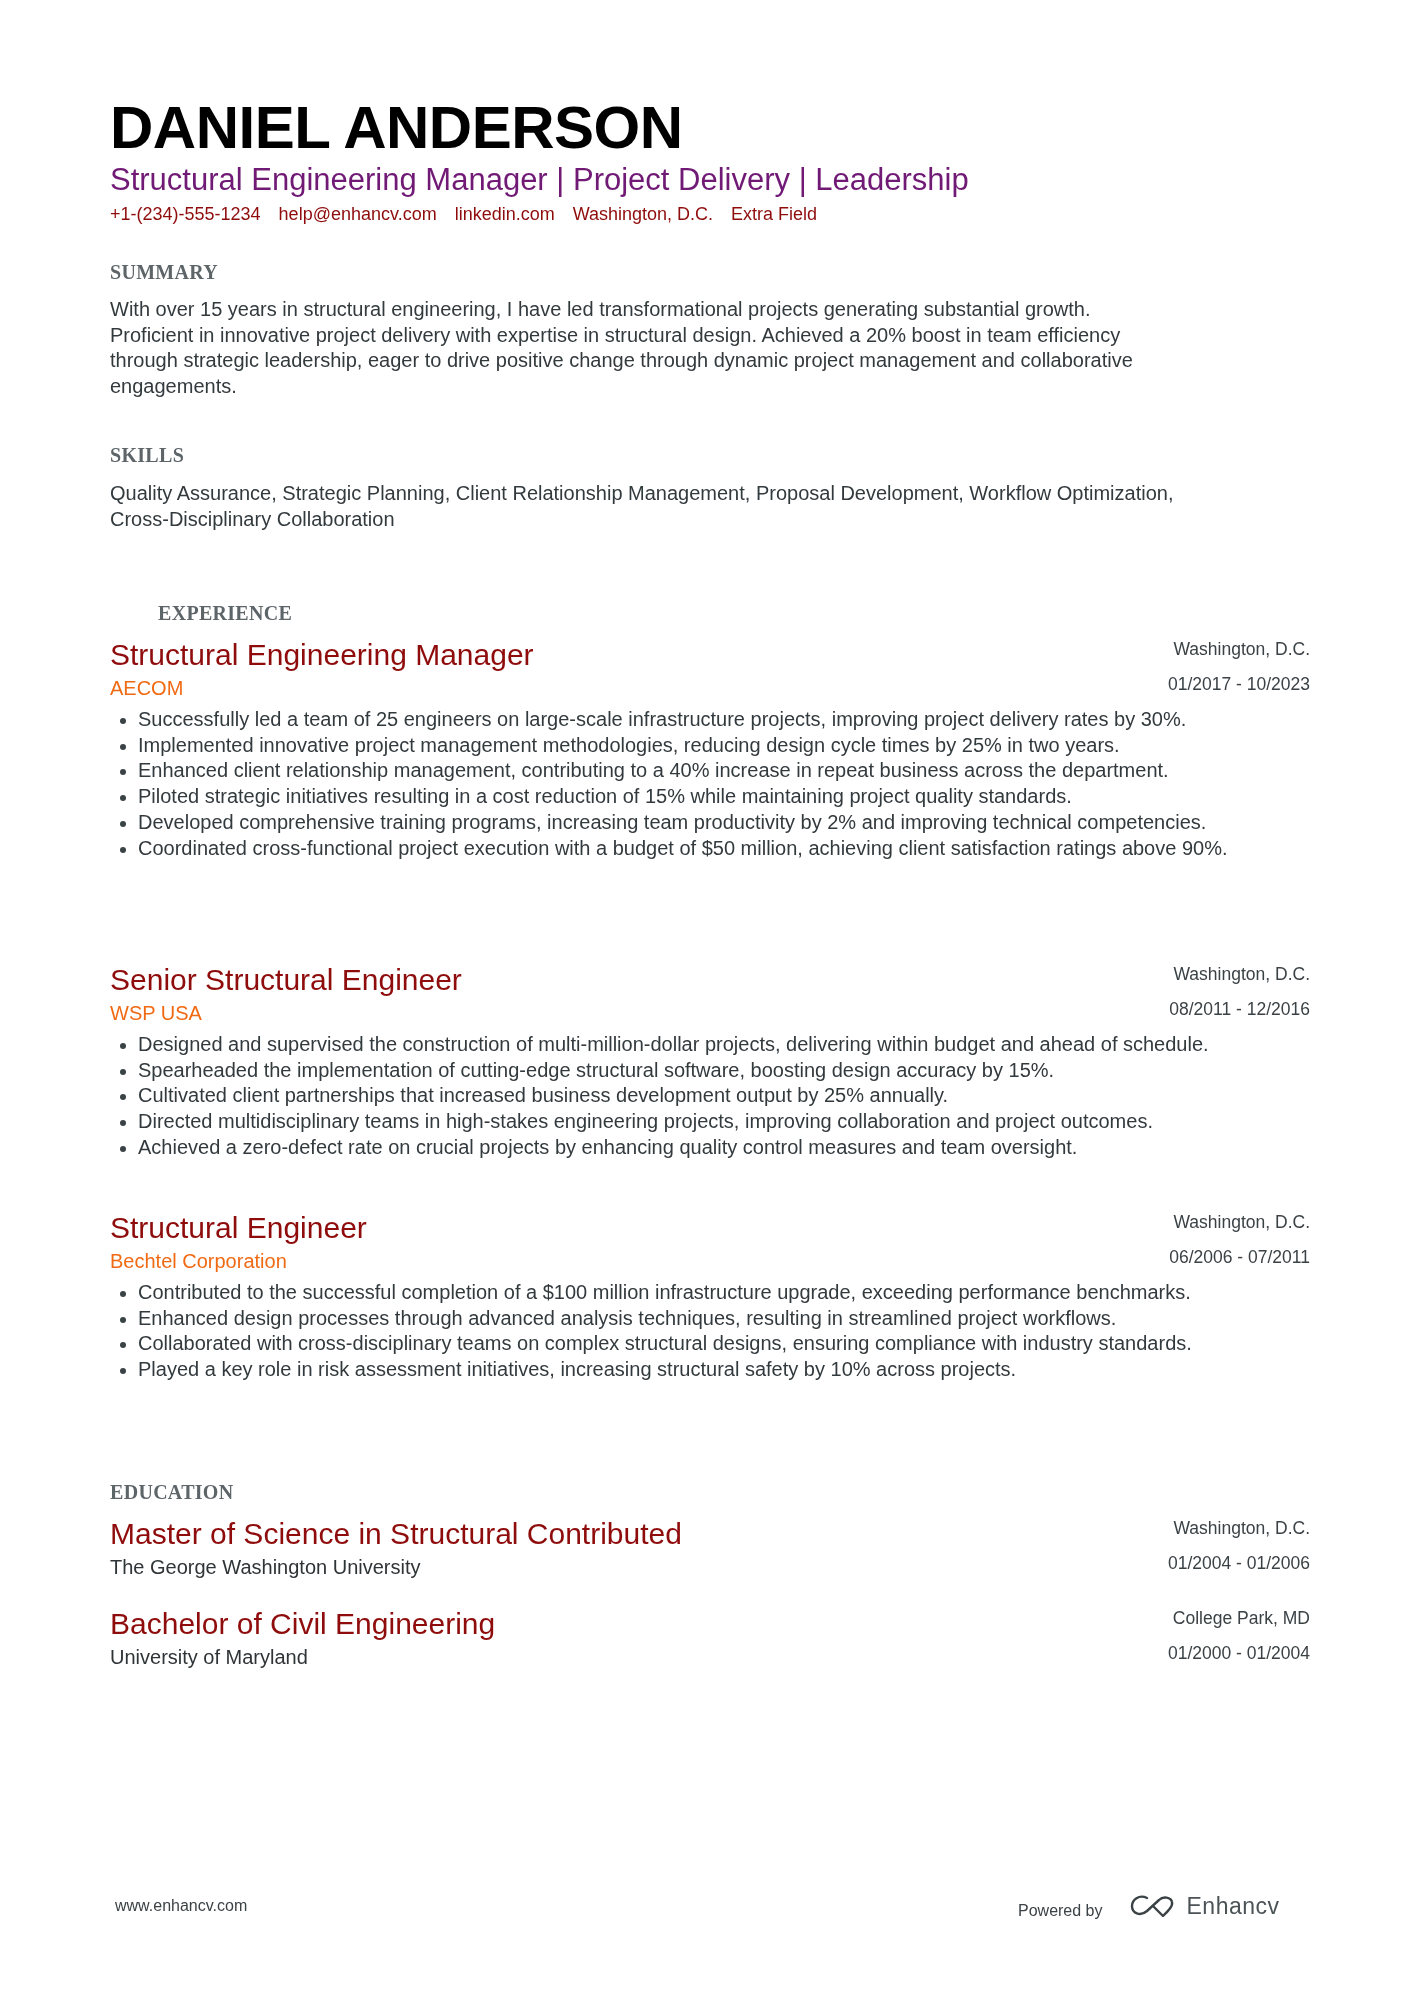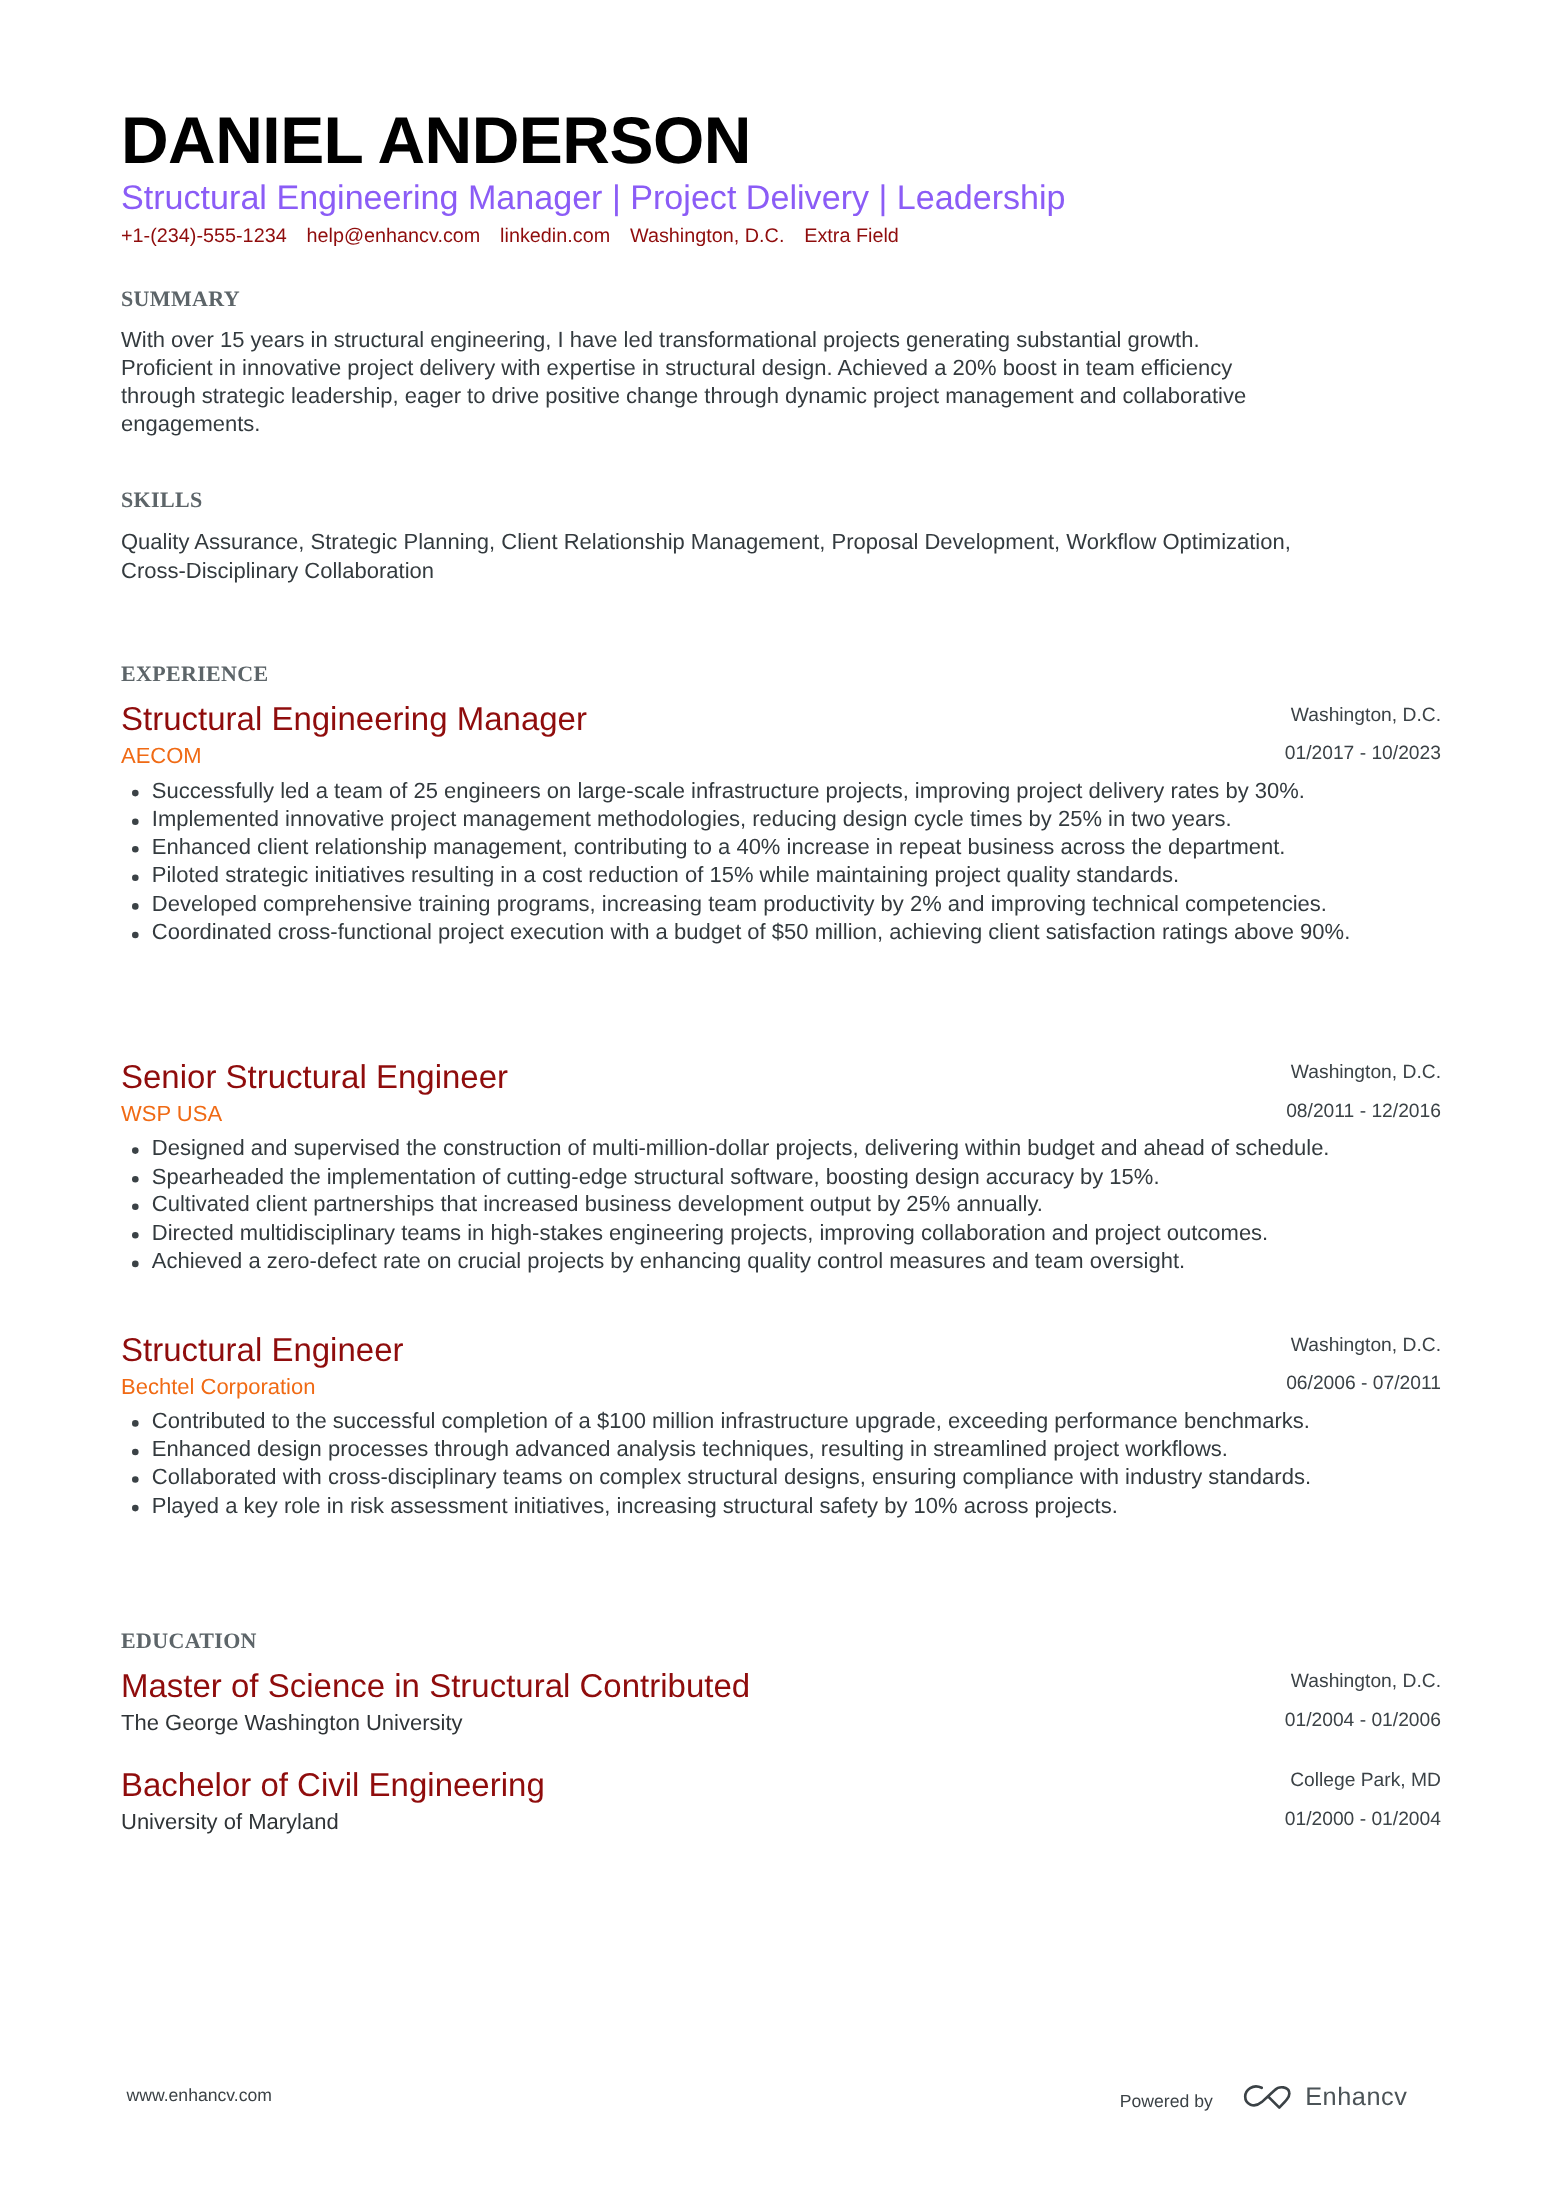--- a/index.html
+++ b/index.html
@@ -1,19 +1,19 @@
 <!DOCTYPE html>
 <html><head>
 <meta charset="utf-8">
 <style>
   html, body { margin: 0; padding: 0; background: #ffffff; }
   body { width: 1410px; height: 1995px; position: relative; font-family: "Liberation Sans", "DejaVu Sans", sans-serif; color: #2f3437; overflow: hidden; }
   .page { position: absolute; left: 110px; top: 0; width: 1200px; }
   .name { position: absolute; top: 92px; left: 0; font-size: 60px; font-weight: bold; color: #000; letter-spacing: -0.5px; margin: 0; line-height: 72px; white-space: nowrap; }
-  .headline { position: absolute; top: 160px; left: 0; font-size: 31px; color: #8b5cf6; line-height: 40px; white-space: nowrap; }
+  .headline { position: absolute; top: 160px; left: 0; font-size: 31px; color: #701a75; line-height: 40px; white-space: nowrap; }
   .contacts { position: absolute; top: 201px; left: 0; font-size: 18px; color: #8f0c0c; line-height: 26px; white-space: nowrap; }
   .contacts span { margin-right: 18px; }
   .section-title { position: absolute; left: 0; font-size: 20px; font-weight: bold; color: #5d6569; letter-spacing: 0.3px; line-height: 28px; margin: 0; font-family: Liberation Serif, serif; }
   .para { position: absolute; left: 0; width: 1200px; font-size: 20px; line-height: 25.7px; color: #333a3e; margin: 0; }
   .entry { position: absolute; left: 0; width: 1200px; }
   .role { font-size: 30px; color: #8f0c0c; line-height: 36px; margin: 0; white-space: nowrap; }
   .org { font-size: 20px; color: #f06a14; line-height: 30px; margin: 0; white-space: nowrap; }
   .org.school { color: #2f3437; }
   .meta { position: absolute; right: 0; text-align: right; font-size: 17.5px; color: #3b4246; line-height: 24px; }
   .meta .loc { display: block; }
@@ -45,21 +45,21 @@
     <div>through strategic leadership, eager to drive positive change through dynamic project management and collaborative</div>
     <div>engagements.</div>
   </div>
 
   <h2 class="section-title" style="top:441px;">SKILLS</h2>
   <div class="para" style="top:481px;">
     <div>Quality Assurance, Strategic Planning, Client Relationship Management, Proposal Development, Workflow Optimization,</div>
     <div>Cross-Disciplinary Collaboration</div>
   </div>
 
-  <h2 class="section-title" style="top:599px;">EXPERIENCE</h2>
+  <h2 class="section-title" style="top:599px;margin-left:48px;">EXPERIENCE</h2>
 
   <div class="entry" style="top:637px;">
     <div class="meta" style="top:0;">
       <span class="loc">Washington, D.C.</span>
       <span class="dates">01/2017 - 10/2023</span>
     </div>
     <div class="role">Structural Engineering Manager</div>
     <div class="org">AECOM</div>
     <ul class="bullets">
       <li>Successfully led a team of 25 engineers on large-scale infrastructure projects, improving project delivery rates by 30%.</li>

